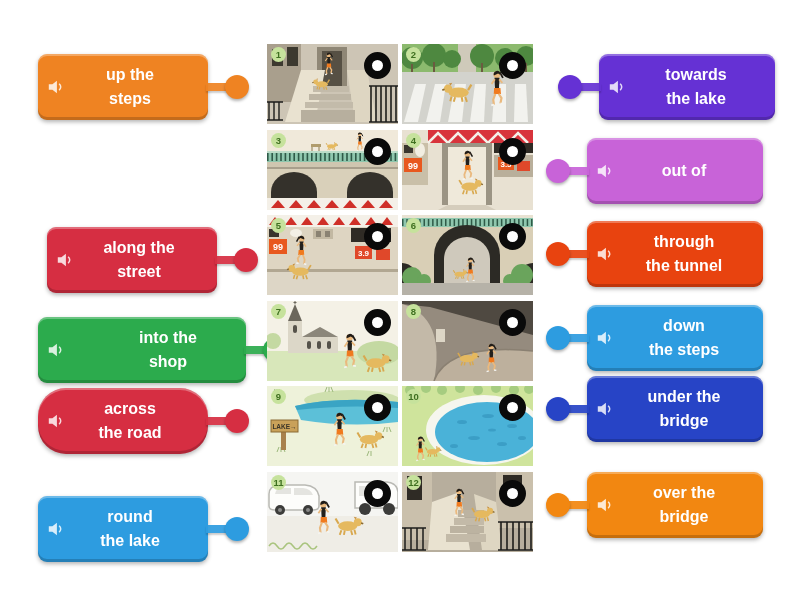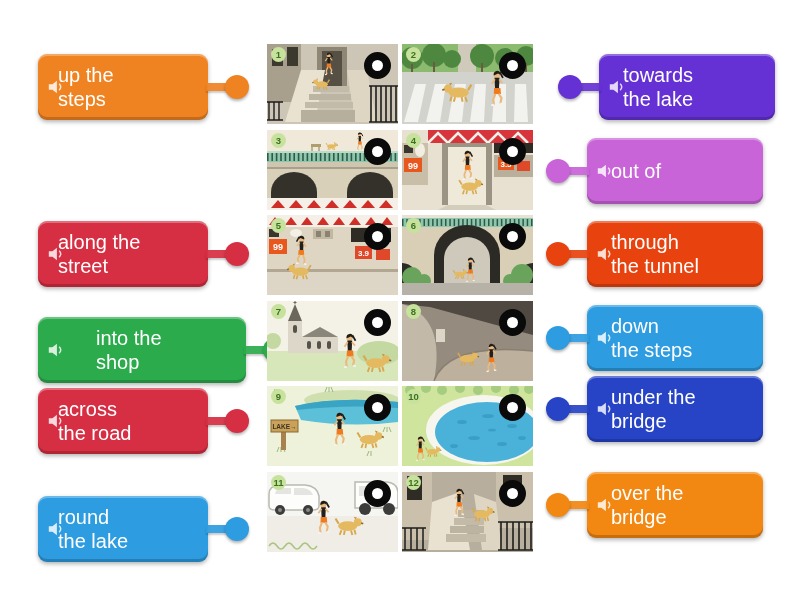--- a/index.html
+++ b/index.html
@@ -10,22 +10,22 @@
   .board{position:absolute;inset:0;}
   
   .tile{
     position:absolute;height:66px;border-radius:9px;background:var(--c,#888);
     box-shadow:inset 0 2px 0 rgba(255,255,255,.30), inset 0 -3px 0 rgba(0,0,0,.18), 0 2px 4px rgba(0,0,0,.30);
     display:flex;align-items:center;justify-content:center;cursor:pointer;
   }
   .tile.left{left:38px;width:170px;}
   .tile.right{left:587px;width:176px;}
   .tile .txt{
-    display:flex;flex-direction:column;align-items:flex-start;justify-content:center;
-    color:#fff;font-weight:normal;font-size:20px;line-height:24px;text-align:center;width:100%;
+    display:flex;flex-direction:column;align-items:center;justify-content:center;
+    color:#fff;font-weight:bold;font-size:16px;line-height:24px;text-align:center;width:100%;
     padding:0 6px 0 20px;box-sizing:border-box;
   }
   .tile.right .txt{padding:0 6px 0 24px;}
   .spk{position:absolute;left:9px;top:50%;transform:translateY(-50%);width:18px;height:18px;}
   .spk svg{display:block;}
   .stem{position:absolute;top:50%;margin-top:-4px;height:8px;width:26px;background:var(--c,#888);
         box-shadow:0 2px 2px rgba(0,0,0,.22);opacity:.92;}
   .tile.left  .stem{right:-24px;}
   .tile.right .stem{left:-24px;}
   .dot{position:absolute;top:50%;margin-top:-12px;width:24px;height:24px;border-radius:50%;
@@ -81,21 +81,21 @@
           <path d="M13.5 6.5 q3.5 3.5 0 7" stroke="rgba(255,255,255,.82)" stroke-width="1.6" fill="none"></path>
         </svg>
       </span>
     <span class="txt">
         <span>up the</span>
         <span>steps</span>
       </span>
     <span class="stem"></span>
       <span class="dot"></span>
   </div>
-  <div class="tile left" style="top: 221px; --c: #d62e42;">
+  <div class="tile left" style="top: 227px; margin-left: 9px; --c: #d62e42;">
     <span class="spk">
         <svg viewBox="0 0 20 20" width="18" height="18">
           <path d="M2 7 h4 l5 -4 v14 l-5 -4 H2 Z" fill="rgba(255,255,255,.82)"></path>
           <path d="M13.5 6.5 q3.5 3.5 0 7" stroke="rgba(255,255,255,.82)" stroke-width="1.6" fill="none"></path>
         </svg>
       </span>
     <span class="txt">
         <span>along the</span>
         <span>street</span>
       </span>
@@ -109,21 +109,21 @@
           <path d="M13.5 6.5 q3.5 3.5 0 7" stroke="rgba(255,255,255,.82)" stroke-width="1.6" fill="none"></path>
         </svg>
       </span>
     <span class="txt">
         <span>into the</span>
         <span>shop</span>
       </span>
     <span class="stem"></span>
       <span class="dot"></span>
   </div>
-  <div class="tile left" style="top: 388px; --c: #d62e42;">
+  <div class="tile left" style="top: 388px; border-radius: 28px; --c: #d62e42;">
     <span class="spk">
         <svg viewBox="0 0 20 20" width="18" height="18">
           <path d="M2 7 h4 l5 -4 v14 l-5 -4 H2 Z" fill="rgba(255,255,255,.82)"></path>
           <path d="M13.5 6.5 q3.5 3.5 0 7" stroke="rgba(255,255,255,.82)" stroke-width="1.6" fill="none"></path>
         </svg>
       </span>
     <span class="txt">
         <span>across</span>
         <span>the road</span>
       </span>

